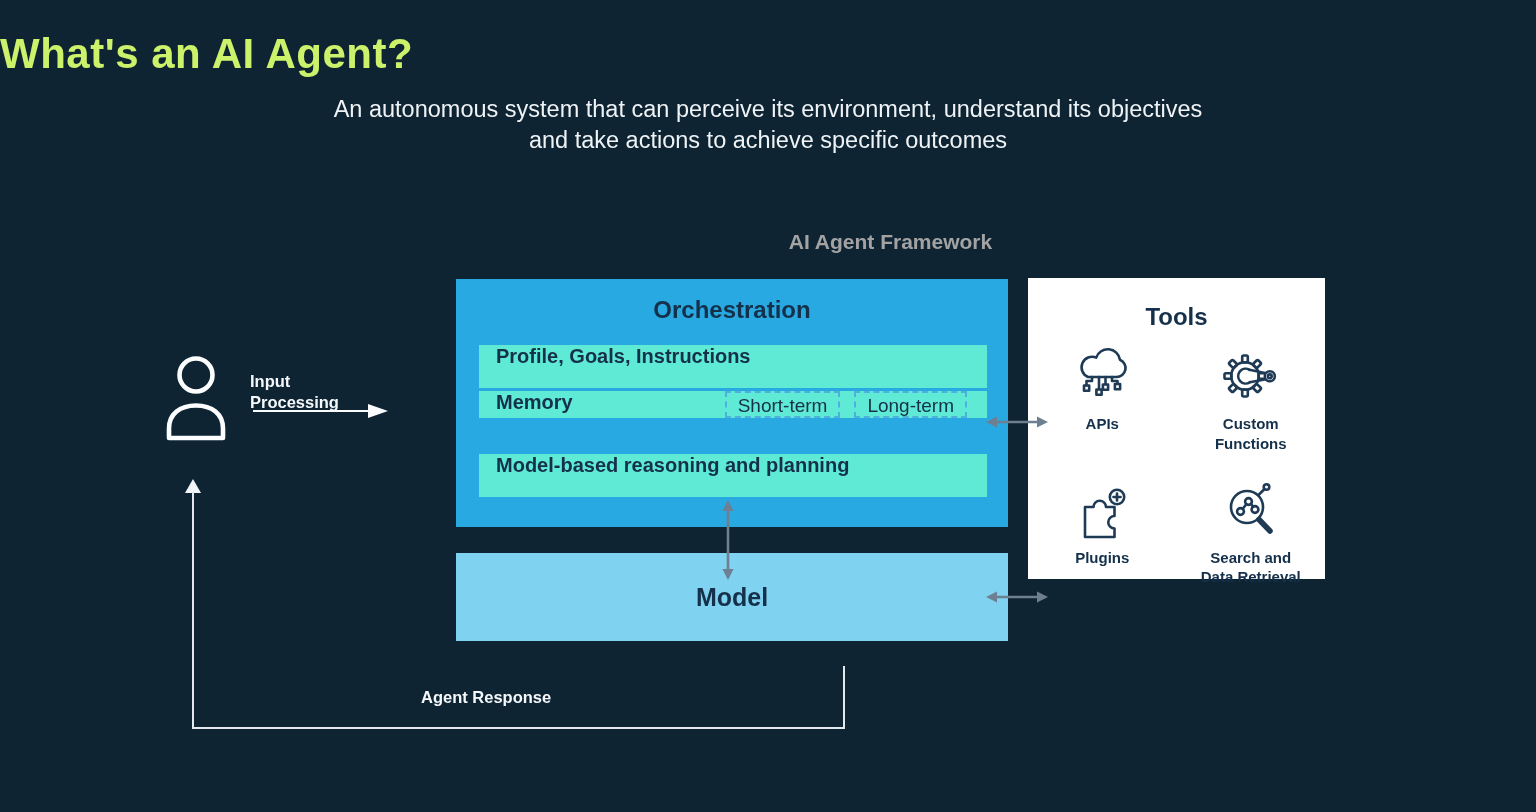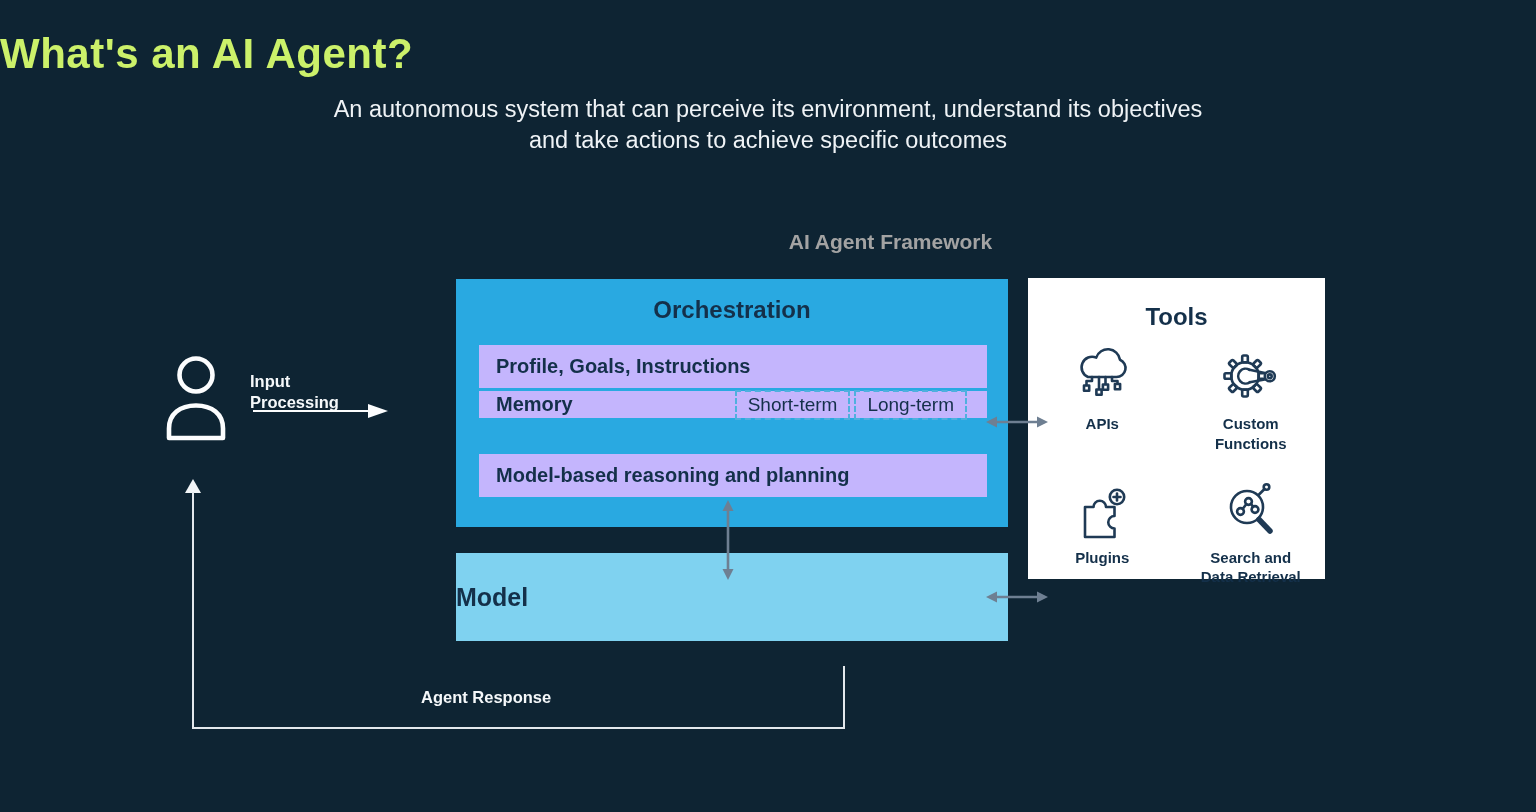--- a/index.html
+++ b/index.html
@@ -10,32 +10,32 @@
          font-size:42px;font-weight:700;color:#CCF16A;letter-spacing:.5px;}
   .subtitle{position:absolute;top:94px;left:50%;transform:translateX(-50%);width:900px;
             text-align:center;font-size:23.5px;line-height:1.34;color:#EFF3F6;font-weight:400;}
 
   .framework-label{position:absolute;left:456px;top:230px;width:869px;text-align:center;
                    font-size:21px;font-weight:700;color:#a3a3a3;}
 
   .orch-box{position:absolute;left:456px;top:279px;width:552px;height:248px;background:#29A9E1;}
   .orch-title{position:absolute;top:17px;left:0;width:100%;text-align:center;
               font-size:24px;font-weight:700;color:#14304A;}
-  .orch-row{position:absolute;left:23px;width:508px;background:#c4b5fd;color:#14304A;
-            display:flex;align-items:center;padding-left:17px;box-sizing:border-box;
+  .orch-row{position:absolute;left:23px;width:508px;background:#5eead4;color:#14304A;
+            display:flex;padding-left:17px;box-sizing:border-box;
             font-size:20px;font-weight:700;}
   .row-1{top:66px;height:43px;}
   .row-2{top:112px;height:27px;}
   .row-3{top:175px;height:43px;}
-  .chips{margin-left:auto;margin-right:20px;display:flex;gap:4px;}
+  .chips{margin-left:auto;margin-right:20px;display:flex;gap:14px;}
   .chip{border:2px dashed #4FB0DE;padding:2px 11px;font-size:19px;font-weight:400;
         color:#14304A;white-space:nowrap;}
 
   .model-box{position:absolute;left:456px;top:553px;width:552px;height:88px;background:#7FD2F0;
-             display:flex;align-items:center;
+             display:flex;align-items:center;justify-content:center;
              font-size:25px;font-weight:700;color:#14304A;}
 
   .tools-box{position:absolute;left:1028px;top:278px;width:297px;height:301px;background:#FFFFFF;}
   .tools-title{position:absolute;top:25px;left:0;width:100%;text-align:center;
                font-size:24px;font-weight:700;color:#14304A;}
   .tools-grid{position:absolute;top:68px;left:0;width:100%;display:grid;
               grid-template-columns:1fr 1fr;row-gap:26px;justify-items:center;}
   .tool-cell{display:flex;flex-direction:column;align-items:center;width:130px;}
   .tool-label{margin-top:6px;font-size:15px;font-weight:700;color:#14304A;
               text-align:center;line-height:1.32;max-width:112px;}

